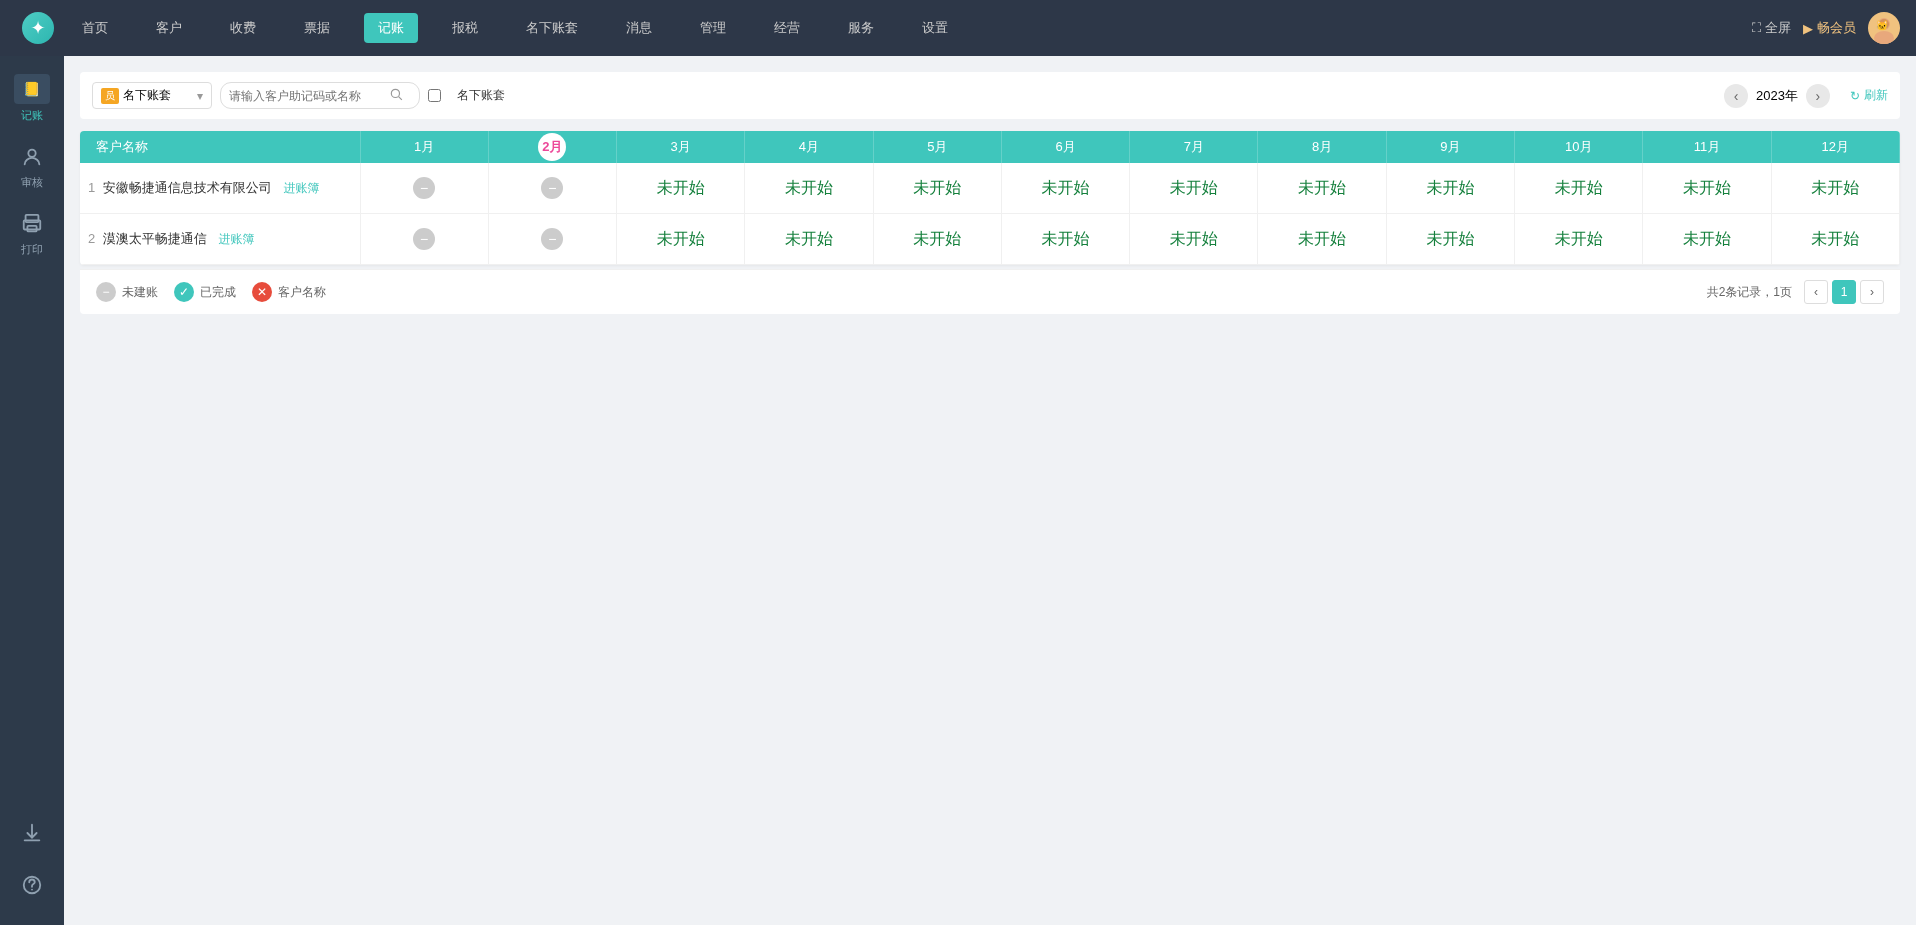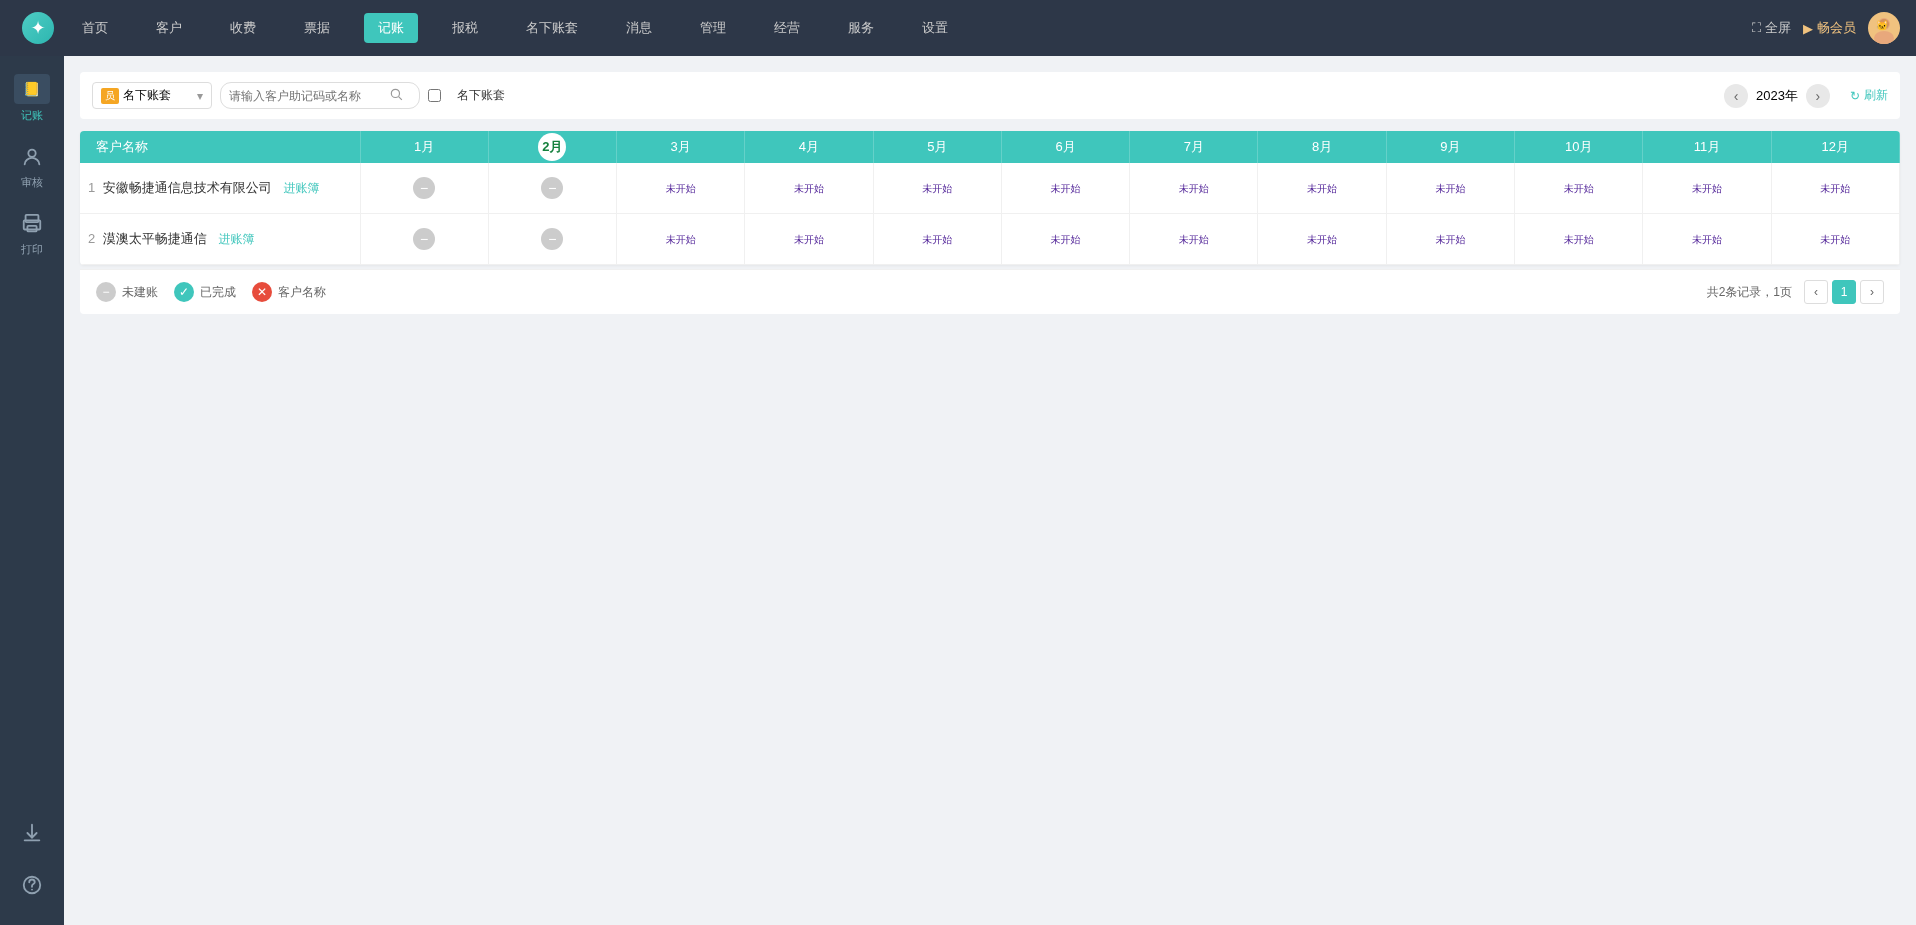--- a/index.html
+++ b/index.html
@@ -269,21 +269,21 @@
       
     }
     .month-circle {
       display: inline-flex;
       align-items: center;
       justify-content: center;
       width: 28px;
       height: 28px;
       background: white;
       border-radius: 50%;
-      color: #15803d;
+      color: #ec4899;
       font-weight: bold;
       font-size: 13px;
     }
     .ledger-table tbody tr {
       border-bottom: 1px solid #f0f0f0;
     }
     .ledger-table tbody td {
       padding: 14px 8px;
       text-align: center;
       font-size: 13px;
@@ -297,22 +297,22 @@
       font-size: 13px;
     }
     .link-btn {
       color: #3fc6bc;
       cursor: pointer;
       text-decoration: none;
       font-size: 12px;
       margin-left: 8px;
     }
     .not-started {
-      color: #4c1d95;
-      font-size: 10px;
+      color: #15803d;
+      font-size: 16px;
     }
     .status-dash {
       display: inline-flex;
       align-items: center;
       justify-content: center;
       width: 22px;
       height: 22px;
       background: #ccc;
       border-radius: 50%;
       color: white;

